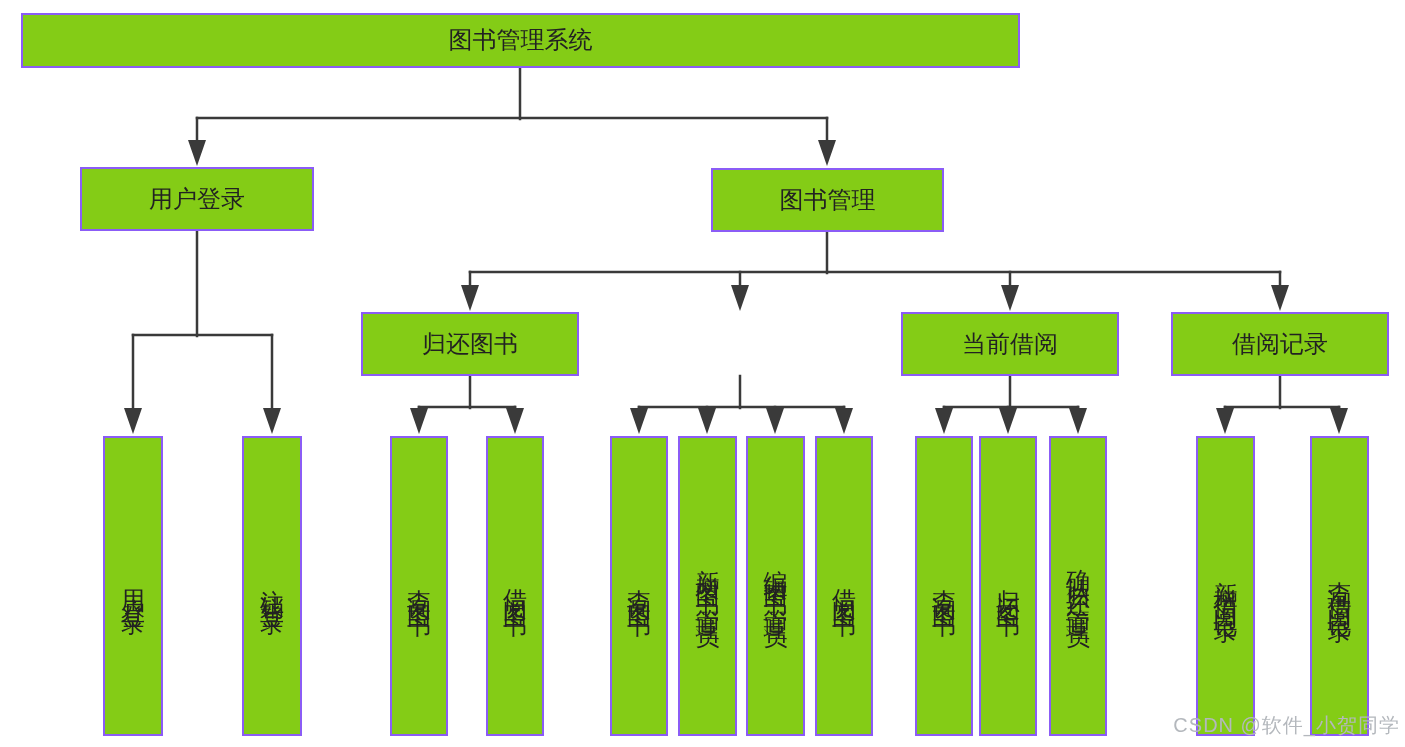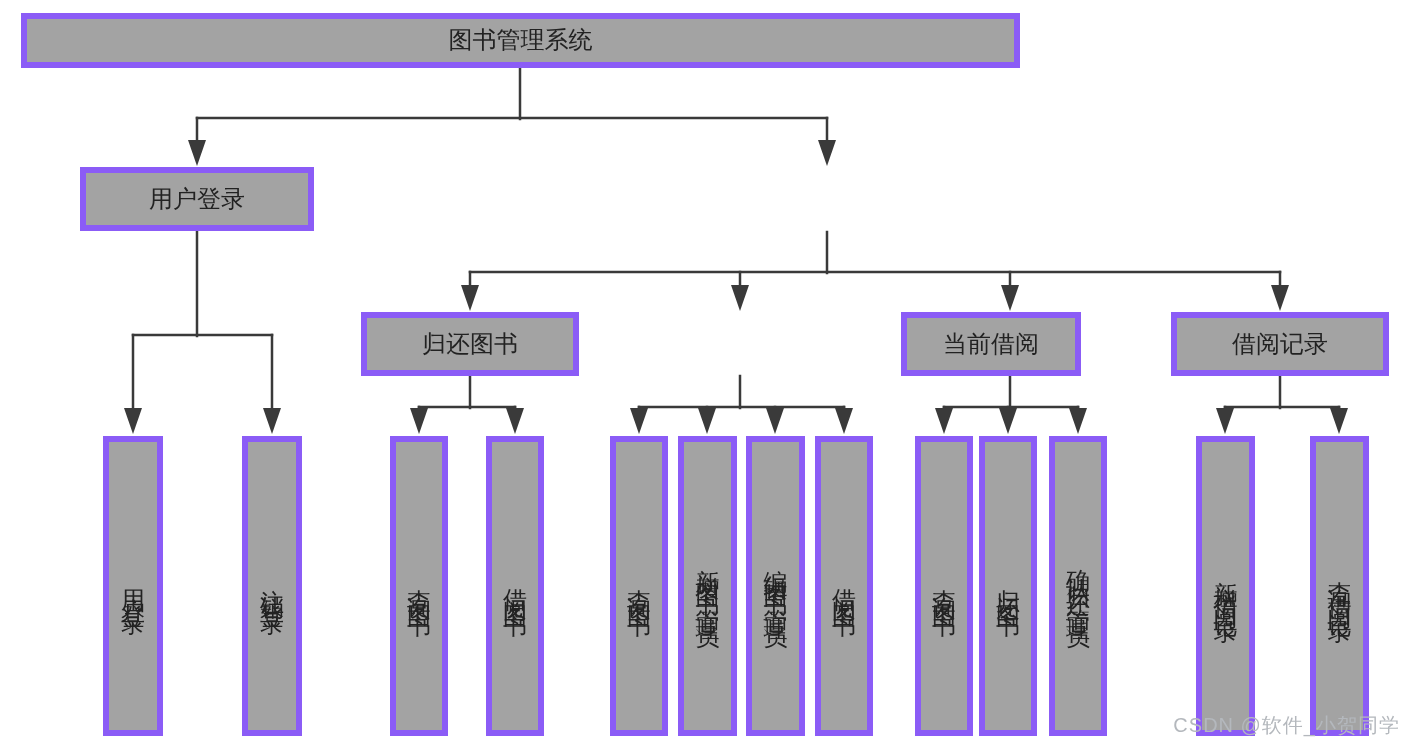--- a/index.html
+++ b/index.html
@@ -13,22 +13,22 @@
   }
   #connectors {
     position: absolute;
     left: 0; top: 0;
     width: 1405px; height: 747px;
     z-index: 1;
   }
   .box {
     position: absolute;
     box-sizing: border-box;
-    background: #a3a3a3;
-    border: 6px solid #8b5cf6;
+    background: #84cc16;
+    border: 2px solid #8b5cf6;
     display: flex;
     align-items: center;
     justify-content: center;
     font-size: 24px;
     color: #222222;
     z-index: 2;
     text-align: center;
     line-height: 1.2;
   }
   .box.v {
@@ -106,23 +106,24 @@
       <polygon points="1078,434 1069,408 1087,408" fill="#3a3a3a"></polygon>
       <line x1="1225" y1="407" x2="1225" y2="414" stroke="#3a3a3a" stroke-width="2.5" stroke-linecap="square"></line>
       <polygon points="1225,434 1216,408 1234,408" fill="#3a3a3a"></polygon>
       <line x1="1339" y1="407" x2="1339" y2="414" stroke="#3a3a3a" stroke-width="2.5" stroke-linecap="square"></line>
       <polygon points="1339,434 1330,408 1348,408" fill="#3a3a3a"></polygon>
     </svg>
 
   <div class="box" style="left:21px; top:13px; width:999px; height:55px;">图书管理系统</div>
 
   <div class="box" style="left:80px; top:167px; width:234px; height:64px;">用户登录</div>
+  <div class="box" style="left:711px; top:168px; width:233px; height:64px;">图书管理</div>
 
   <div class="box" style="left:361px; top:312px; width:218px; height:64px;">归还图书</div>
-  <div class="box" style="left:901px; top:312px; width:180px; height:64px;">当前借阅</div>
+  <div class="box" style="left:901px; top:312px; width:218px; height:64px;">当前借阅</div>
   <div class="box" style="left:1171px; top:312px; width:218px; height:64px;">借阅记录</div>
 
   <div class="box v" style="left:103px; top:436px; width:60px; height:300px;">用户登录</div>
   <div class="box v" style="left:242px; top:436px; width:60px; height:300px;">注销登录</div>
 
   <div class="box v" style="left:390px; top:436px; width:58px; height:300px;">查询图书</div>
   <div class="box v" style="left:486px; top:436px; width:58px; height:300px;">借阅图书</div>
 
   <div class="box v" style="left:610px; top:436px; width:58px; height:300px;">查询图书</div>
   <div class="box v" style="left:678px; top:436px; width:59px; height:300px;">新增图书（管理员）</div>

